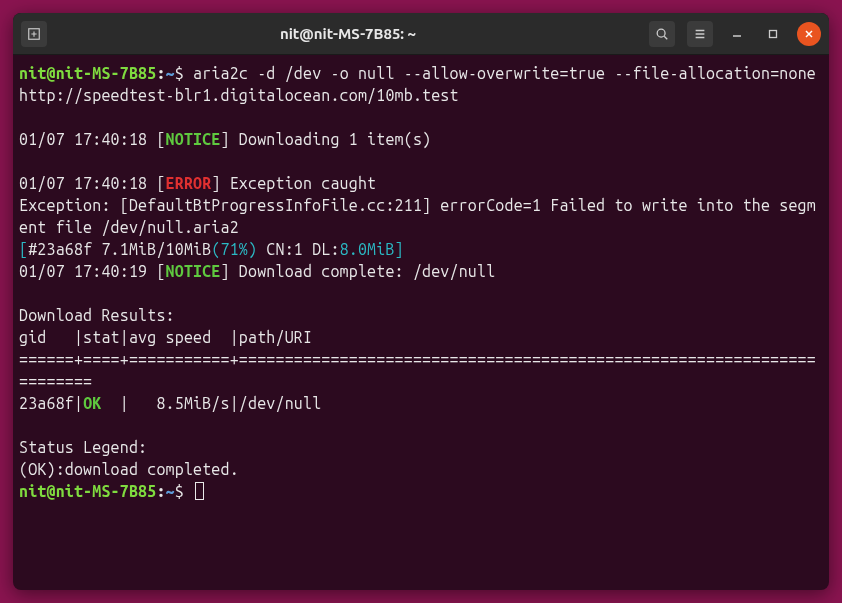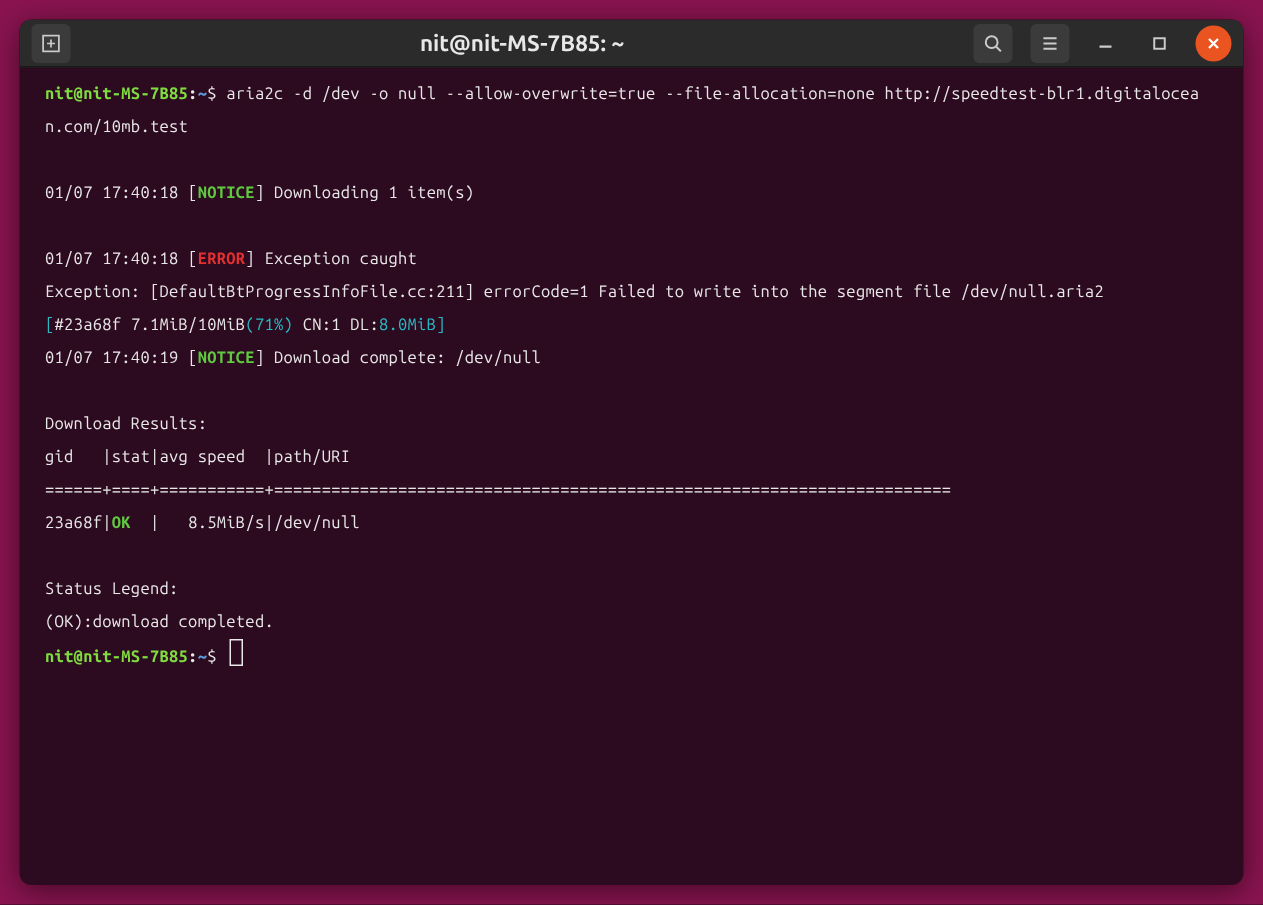--- a/index.html
+++ b/index.html
@@ -15,21 +15,21 @@
       top: 13px;
       left: 13px;
       right: 13px;
       bottom: 13px;
       background: #2c0a1f;
       border-radius: 8px;
       overflow: hidden;
       box-shadow: 0 4px 20px rgba(0,0,0,0.5);
     }
     .titlebar {
-      height: 32px;
+      height: 42px;
       background: #2b2b2b;
       display: flex;
       align-items: center;
       padding: 0 8px;
       border-bottom: 1px solid #1a1a1a;
     }
     .titlebar-left { display: flex; align-items: center; }
     .titlebar-center { flex: 1; text-align: center; color: #e8e8e8; font-family: Ubuntu, sans-serif; font-size: 15px; font-weight: bold; }
     .titlebar-right { display: flex; align-items: center; gap: 12px; }
     .tb-btn {
@@ -43,22 +43,22 @@
     .win-btn {
       width: 24px; height: 24px;
       border-radius: 50%;
       display: flex; align-items: center; justify-content: center;
       cursor: pointer;
     }
     .win-btn.close { background: #e95420; }
     .win-btn.min, .win-btn.max { background: transparent; }
     .win-btn svg { width: 10px; height: 10px; }
     .terminal {
-      padding: 7px 17px;
-      font-size: 11px;
+      padding: 7px 6px;
+      font-size: 16px;
       line-height: 22px;
       color: #e8e8e8;
       white-space: pre-wrap;
       word-break: break-all;
       letter-spacing: 0.2px;
     }
     .prompt-user { color: #7fdb3f; font-weight: bold; }
     .prompt-colon { color: #e8e8e8; font-weight: bold; }
     .prompt-path { color: #5e9cd9; font-weight: bold; }
     .prompt-dollar { color: #e8e8e8; }

